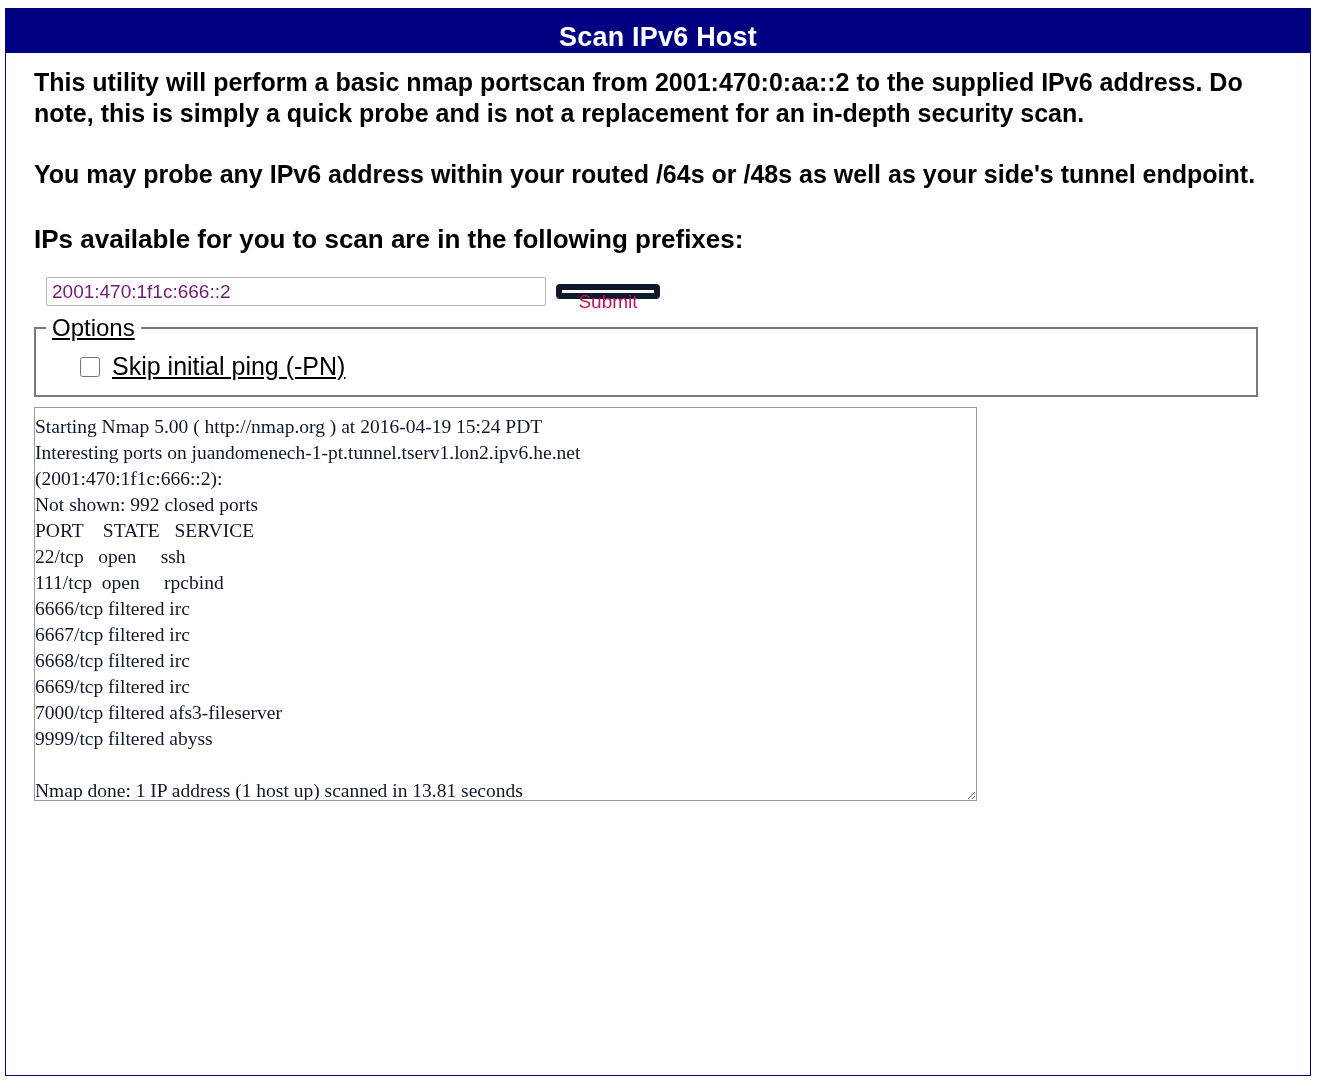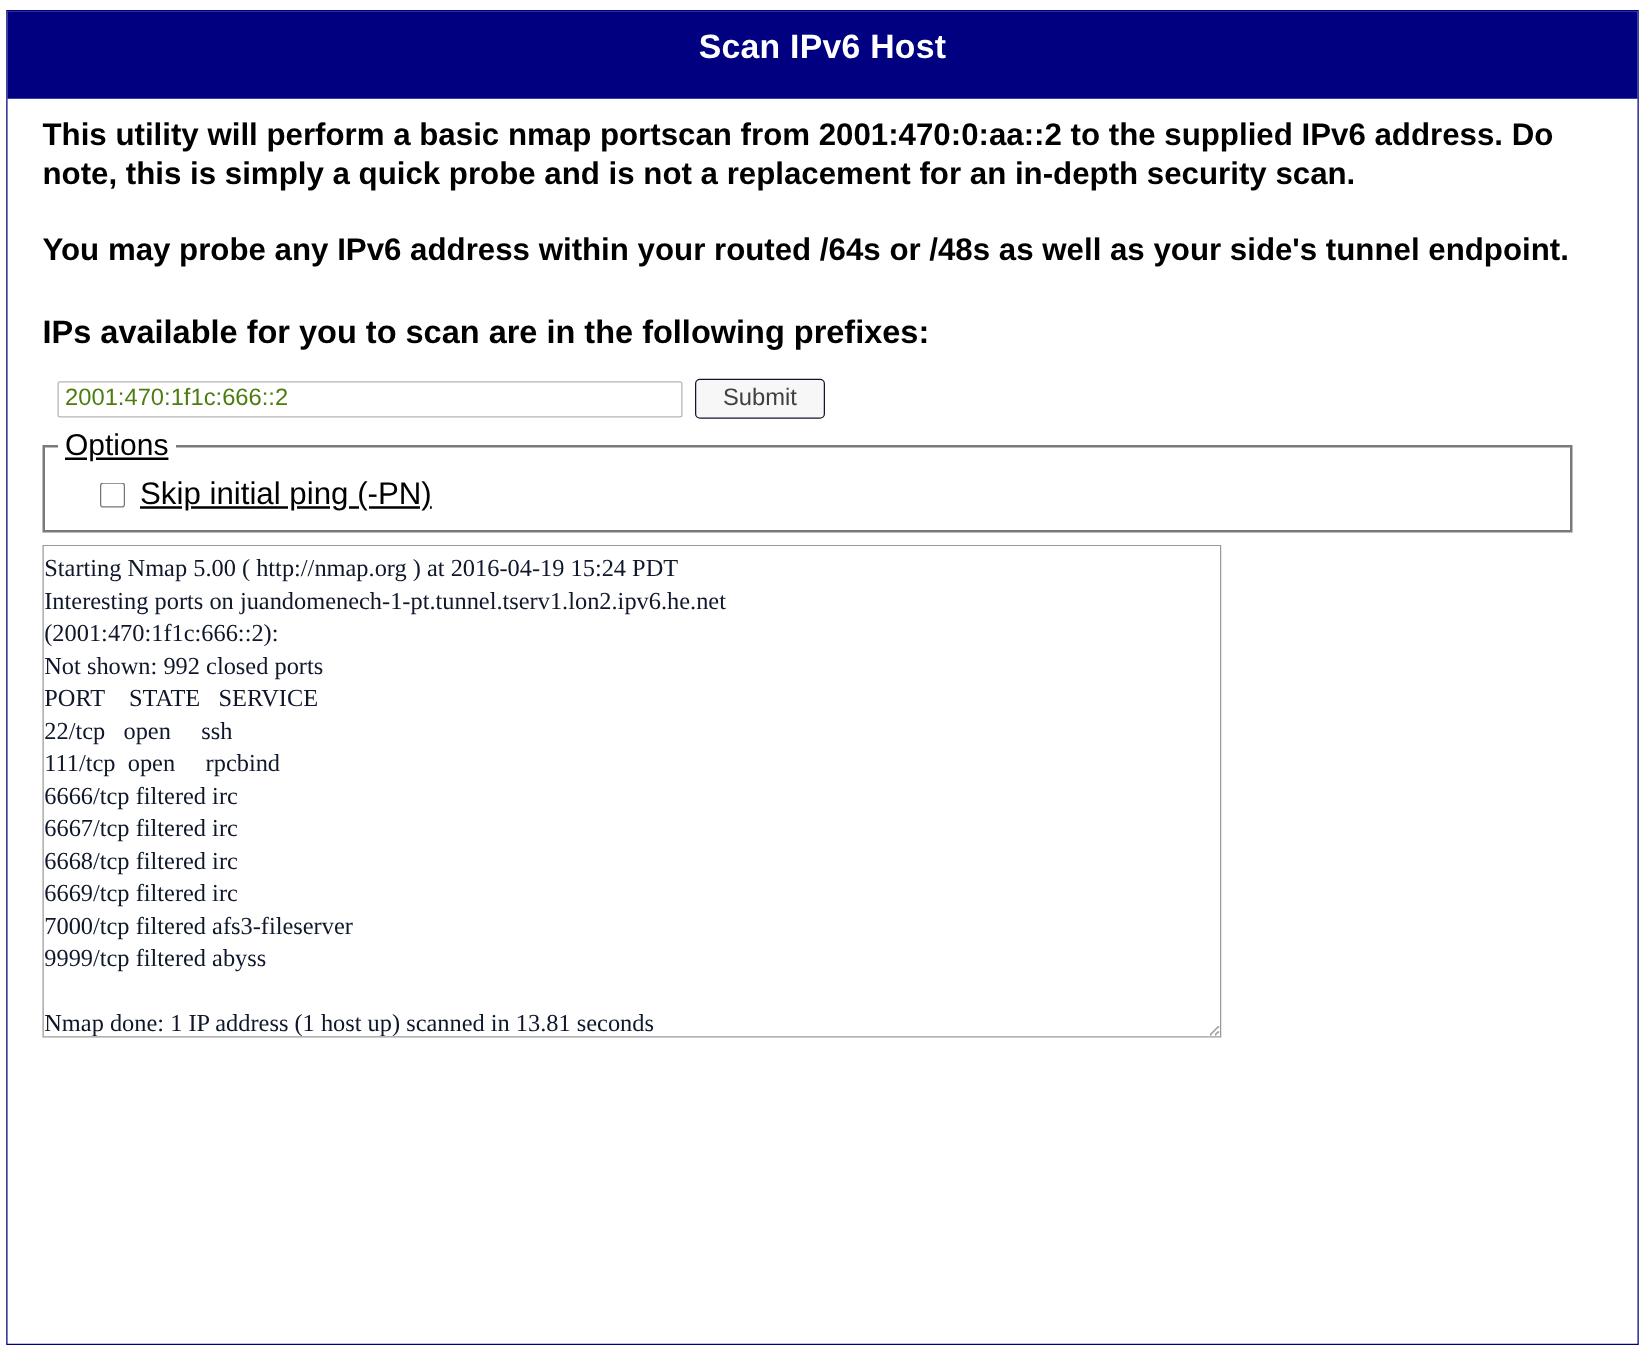--- a/index.html
+++ b/index.html
@@ -24,21 +24,21 @@
     box-sizing: border-box;
     background: #ffffff;
   }
   .titlebar {
     background: #000080;
     color: #ffffff;
     text-align: center;
     font-size: 27px;
     font-weight: bold;
     line-height: 56px;
-    height: 70px;
+    height: 44px;
     letter-spacing: 0.2px;
   }
   .content {
     padding: 14px 28px 0 28px;
   }
   p.intro {
     font-size: 25px;
     line-height: 31px;
     margin: 0 0 0 0;
     max-width: 1250px;
@@ -74,32 +74,32 @@
   input.addr {
     margin-left: 12px;
     width: 500px;
     height: 29px;
     font-size: 19px;
     font-family: "Liberation Sans", sans-serif;
     padding: 2px 5px;
     border: 1px solid #b5b5b5;
     border-radius: 2px;
     box-sizing: border-box;
-    color: #4d7c0f;
+    color: #701a75;
     background: #fff;
   }
   button.submit {
     margin-left: 10px;
-    height: 32px;
+    height: 15px;
     min-width: 104px;
     font-size: 19px;
     font-family: "Liberation Sans", sans-serif;
-    color: #404040;
+    color: #be185d;
     background: #f7f7f7;
-    border: 1px solid #0f172a;
+    border: 6px solid #0f172a;
     border-radius: 4px;
     cursor: default;
   }
   fieldset.options {
     margin: 8px 0 0 0;
     padding: 6px 10px 14px 10px;
     border: 2px solid #7a7a7a;
     width: 1224px;
     box-sizing: border-box;
     text-decoration: underline;

